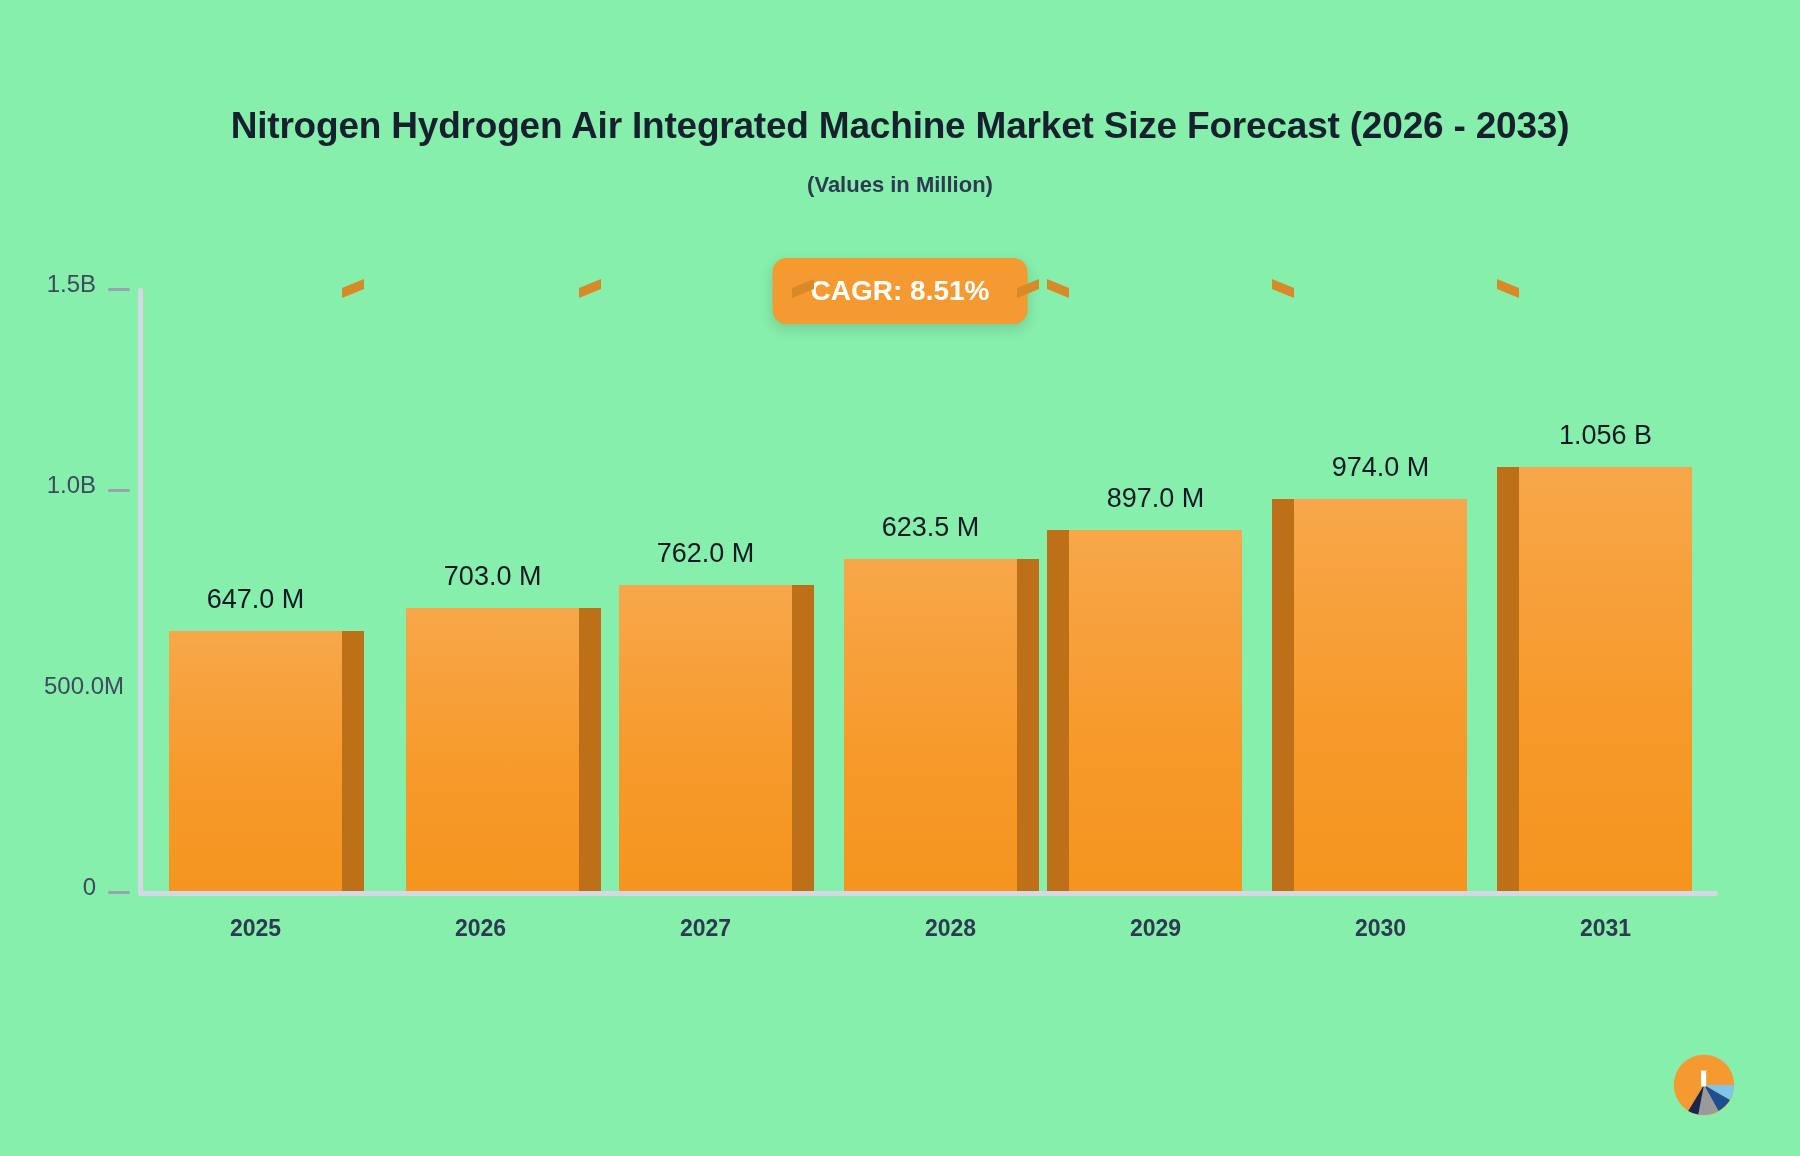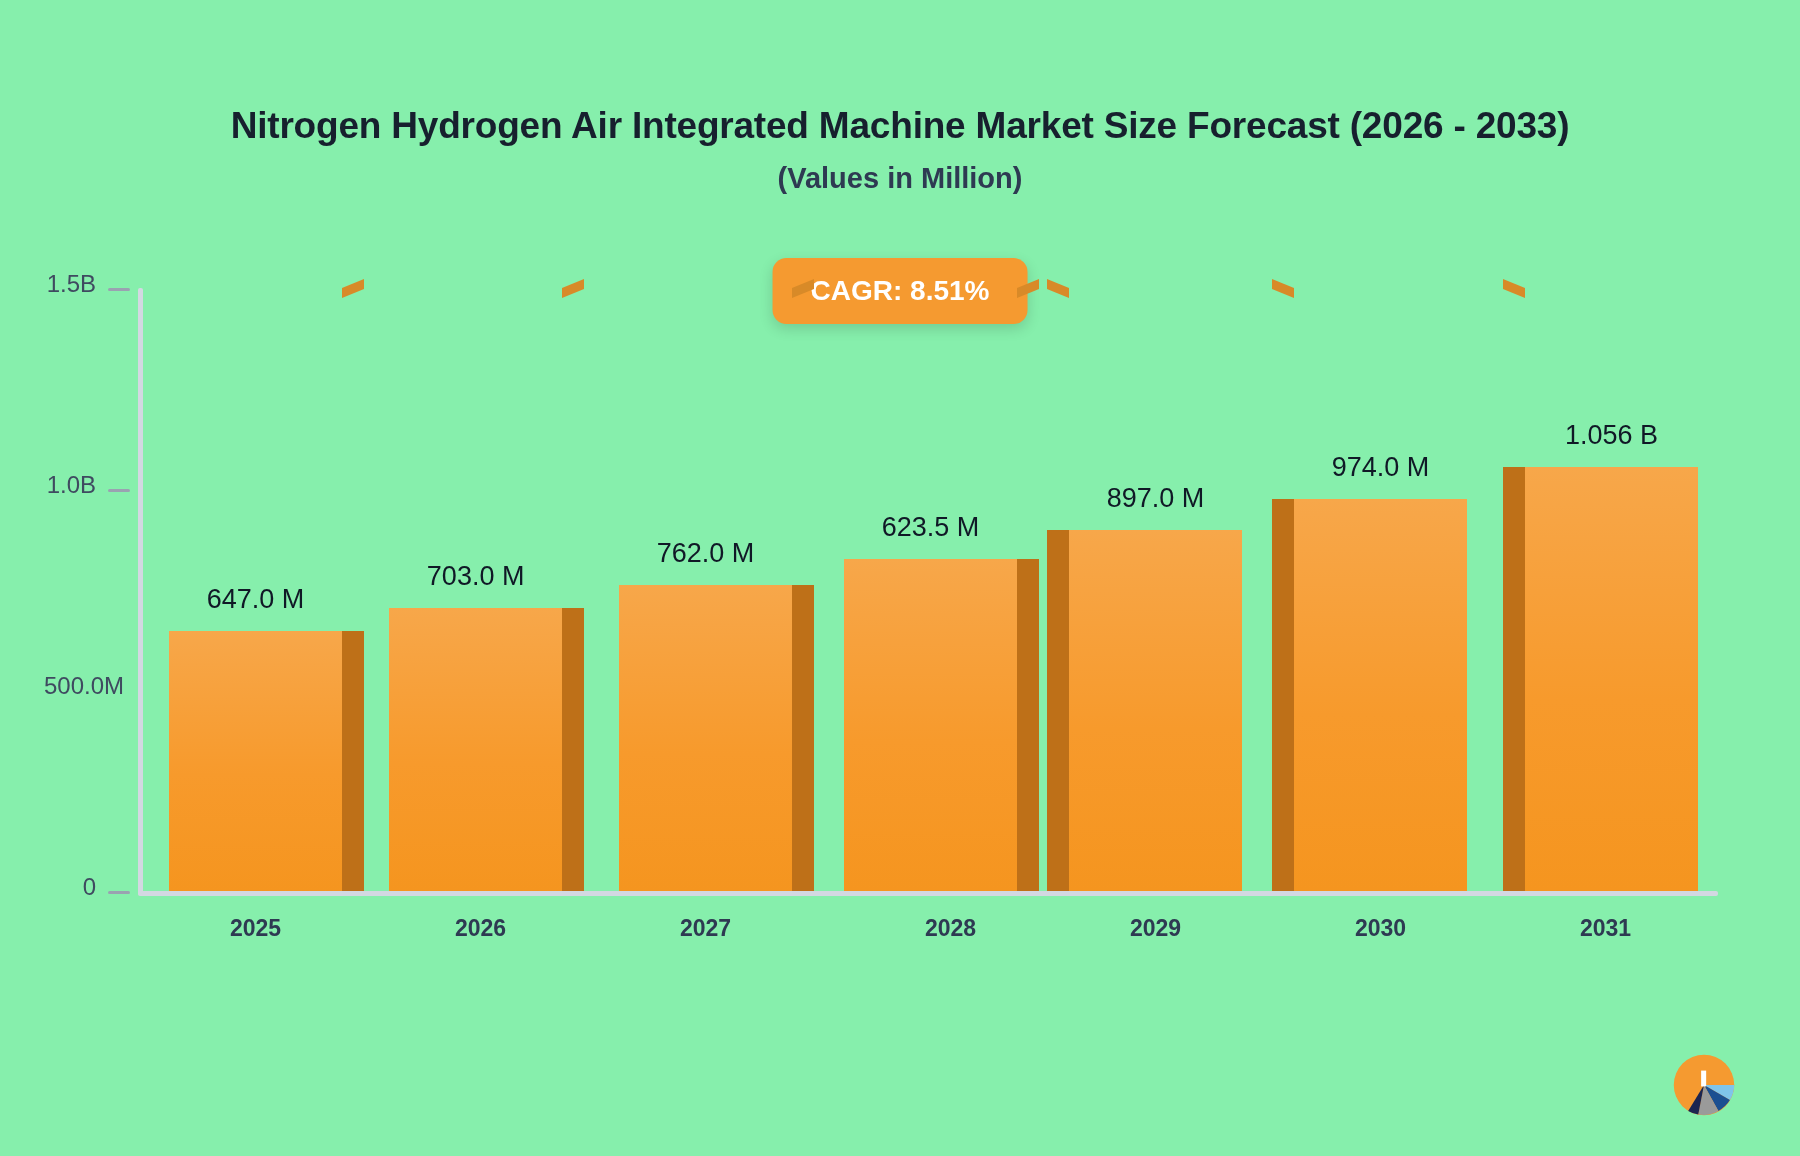--- a/index.html
+++ b/index.html
@@ -27,22 +27,22 @@
     text-align: center;
   }
   #chart-title {
     font-size: 37px;
     font-weight: bold;
     color: #17202e;
     letter-spacing: -0.2px;
     line-height: 1.15;
   }
   #chart-subtitle {
-    margin-top: 14px;
-    font-size: 29px;
+    margin-top: 24px;
+    font-size: 22px;
     font-weight: bold;
     color: #2e3a52;
   }
 
   
   #cagr-badge {
     position: absolute;
     top: 258px;
     left: 50%;
     transform: translateX(-50%);
@@ -223,21 +223,21 @@
       <span class="y-dash"></span>
     </div>
 
     <div id="bars-layer">
         <div class="bar-group" style="left: 25.875px; width: 173.25px;">
           <div class="bar-side right" style="height: 260.094px;"></div>
           <div class="bar-bevel right" style="bottom: 260.094px; position: absolute;"></div>
           <div class="bar-body" style="height: 260.094px;"></div>
           <div class="bar-value" style="bottom: 276.094px;">647.0 M</div>
         </div>
-        <div class="bar-group" style="left: 246px; width: 173.25px;">
+        <div class="bar-group" style="left: 263px; width: 173.25px;">
           <div class="bar-side right" style="height: 282.606px;"></div>
           <div class="bar-bevel right" style="bottom: 282.606px; position: absolute;"></div>
           <div class="bar-body" style="height: 282.606px;"></div>
           <div class="bar-value" style="bottom: 298.606px;">703.0 M</div>
         </div>
         <div class="bar-group" style="left: 475.875px; width: 173.25px;">
           <div class="bar-side right" style="height: 306.324px;"></div>
           <div class="bar-bevel right" style="bottom: 306.324px; position: absolute;"></div>
           <div class="bar-body" style="height: 306.324px;"></div>
           <div class="bar-value" style="bottom: 322.324px;">762.0 M</div>
@@ -253,21 +253,21 @@
           <div class="bar-bevel left" style="bottom: 360.594px; position: absolute;"></div>
           <div class="bar-body" style="height: 360.594px;"></div>
           <div class="bar-value" style="bottom: 376.594px;">897.0 M</div>
         </div>
         <div class="bar-group" style="left: 1150.88px; width: 173.25px;">
           <div class="bar-side left" style="height: 391.548px;"></div>
           <div class="bar-bevel left" style="bottom: 391.548px; position: absolute;"></div>
           <div class="bar-body" style="height: 391.548px;"></div>
           <div class="bar-value" style="bottom: 407.548px;">974.0 M</div>
         </div>
-        <div class="bar-group" style="left: 1375.88px; width: 173.25px; margin-left: 6px;">
+        <div class="bar-group" style="left: 1375.88px; width: 173.25px;">
           <div class="bar-side left" style="height: 424.512px;"></div>
           <div class="bar-bevel left" style="bottom: 424.512px; position: absolute;"></div>
           <div class="bar-body" style="height: 424.512px;"></div>
           <div class="bar-value" style="bottom: 440.512px;">1.056 B</div>
         </div>
       </div>
 
     <div id="x-labels">
         <div class="x-label" style="left: 255.5px;">2025</div>
         <div class="x-label" style="left: 480.5px;">2026</div>

